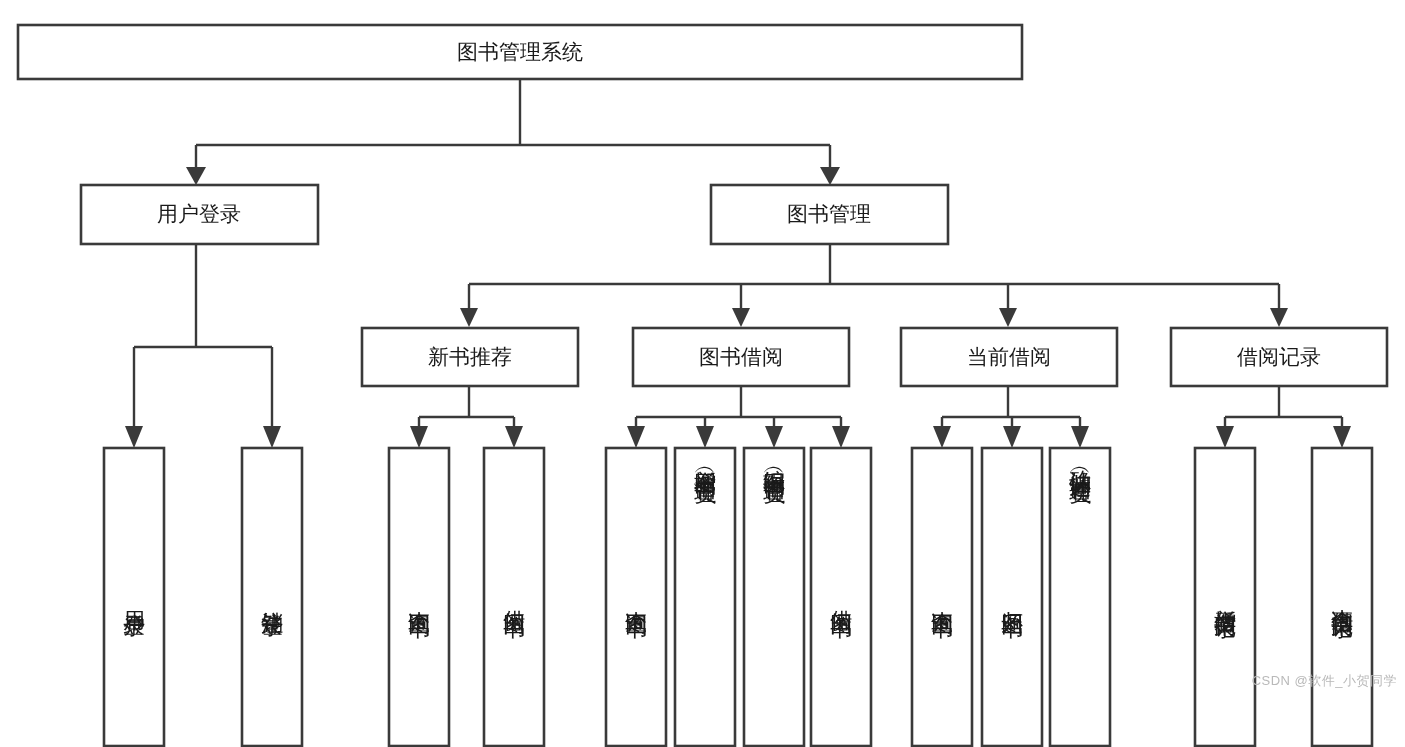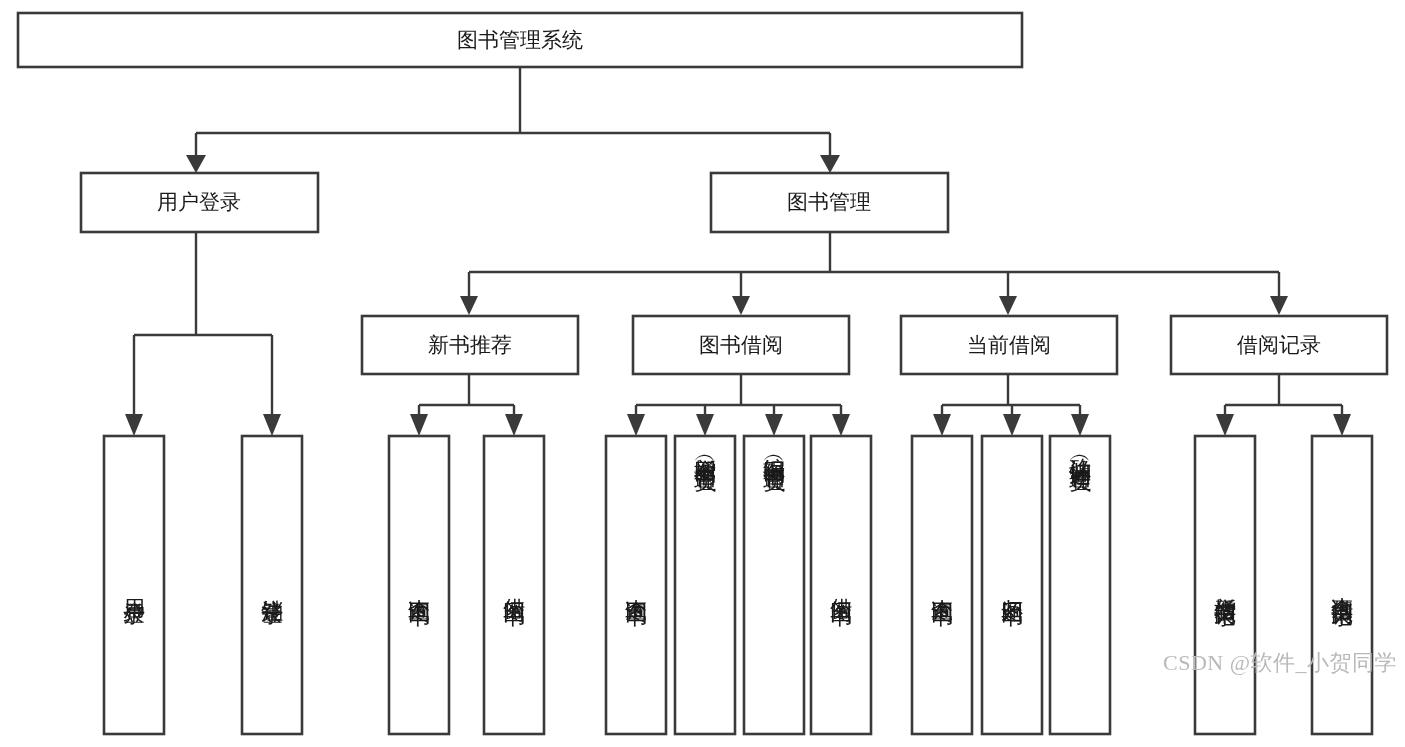--- a/index.html
+++ b/index.html
@@ -10,21 +10,21 @@
   body {
     width: 1405px;
     height: 747px;
     font-family: "Liberation Sans", "DejaVu Sans", sans-serif;
     position: relative;
     overflow: hidden;
   }
   #diagram-root {
     position: absolute;
     left: 0;
-    top: 0;
+    top: 12px;
     width: 1405px;
     height: 682px;
   }
   svg.flow {
     display: block;
     width: 1405px;
     height: 747px;
   }
   .node-rect {
     fill: #ffffff;
@@ -62,22 +62,22 @@
     font-size: 22px;
     line-height: 1.12;
     letter-spacing: 2px;
     color: #1a1a1a;
     white-space: nowrap;
   }
   .watermark {
     position: absolute;
     right: 8px;
     bottom: 4px;
-    font-family: Liberation Serif, serif;
-    font-size: 22px;
+    font-family: Liberation Sans, sans-serif;
+    font-size: 13px;
     color: #b9b9b9;
     white-space: nowrap;
     letter-spacing: 0.5px;
   }
 </style>
 </head>
 <body>
 
 <div id="diagram-root">
 

